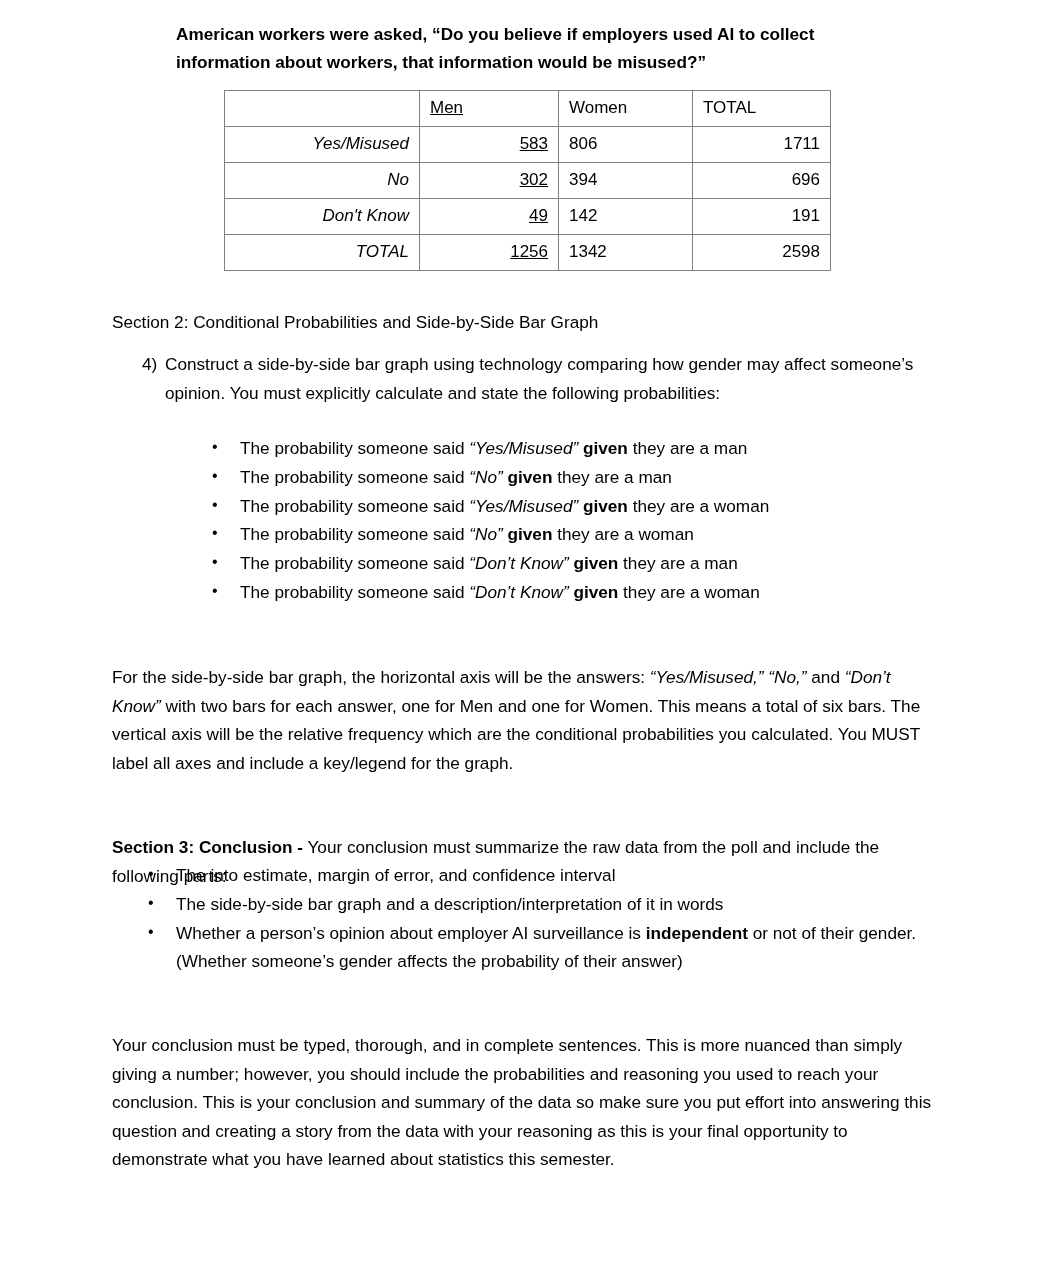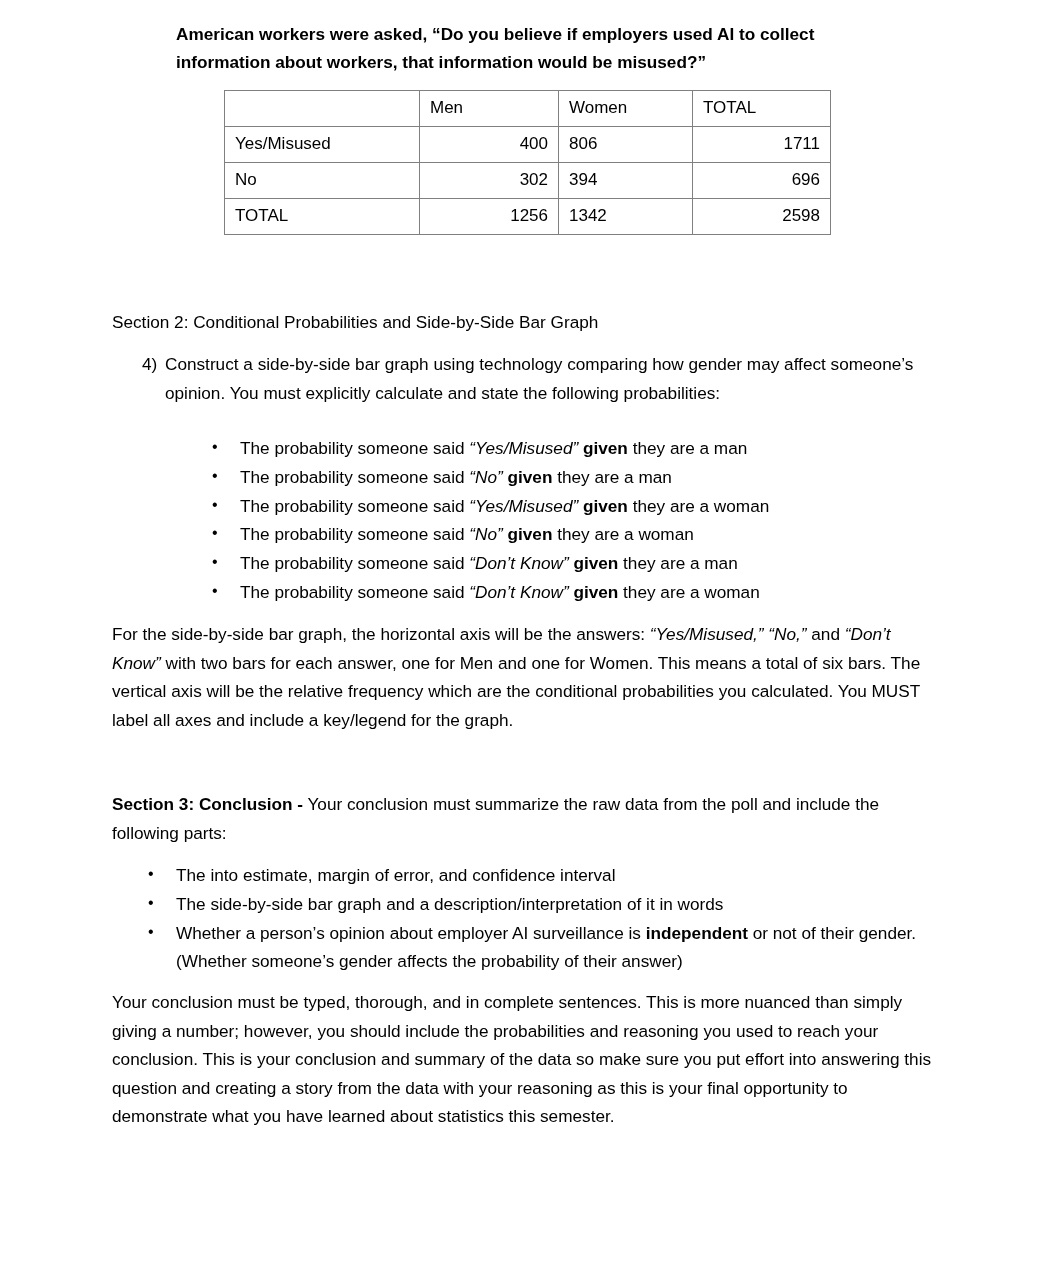--- a/index.html
+++ b/index.html
@@ -43,22 +43,22 @@
     table-layout: fixed;
     font-size: 17px;
   }
   table.contingency td {
     border: 1px solid #808080;
     height: 35px;
     padding: 0 10px;
     vertical-align: middle;
     line-height: 1.1;
   }
-  td.col-label { width: 174px; text-align: left; }
-  td.col-men   { width: 118px; text-align: right; }
+  td.col-label { width: 174px; text-align: right; font-style: italic; }
+  td.col-men   { width: 118px; text-align: right; text-decoration: underline; }
   td.col-women { width: 113px; }
   td.col-total { width: 117px; text-align: right; }
   td.corner {
     border-top: none;
     border-left: none;
     border-bottom: none;
     background: #ffffff;
   }
   td.grand-total {
     border: 2px solid #1a1a1a;
@@ -72,20 +72,21 @@
     font-weight: normal;
     line-height: 28px;
   }
   .para {
     position: absolute;
     left: 112px;
     width: 828px;
     font-size: 17.2px;
     line-height: 28.6px;
     text-align: left;
+    margin-top: 43px;
   }
   .numbered {
     position: absolute;
     left: 142px;
     width: 790px;
     font-size: 17.2px;
     line-height: 28.6px;
   }
   .numbered .num {
     position: absolute;
@@ -133,29 +134,35 @@
     <table class="contingency">
       <tbody>
         <tr>
           <td class="col-label corner"></td>
           <td class="col-men" style="text-align:left;">Men</td>
           <td class="col-women" style="text-align:left;margin-top:7px;">Women</td>
           <td class="col-total" style="text-align:left;">TOTAL</td>
         </tr>
         <tr>
           <td class="col-label">Yes/Misused</td>
-          <td class="col-men">400</td>
+          <td class="col-men">583</td>
           <td class="col-women">806</td>
           <td class="col-total">1711</td>
         </tr>
         <tr>
           <td class="col-label">No</td>
           <td class="col-men">302</td>
           <td class="col-women">394</td>
           <td class="col-total">696</td>
+        </tr>
+        <tr>
+          <td class="col-label">Don't Know</td>
+          <td class="col-men">49</td>
+          <td class="col-women">142</td>
+          <td class="col-total">191</td>
         </tr>
         <tr>
           <td class="col-label">TOTAL</td>
           <td class="col-men">1256</td>
           <td class="col-women">1342</td>
           <td class="col-total grand-total">2598</td>
         </tr>
       </tbody>
     </table>
   </div>

